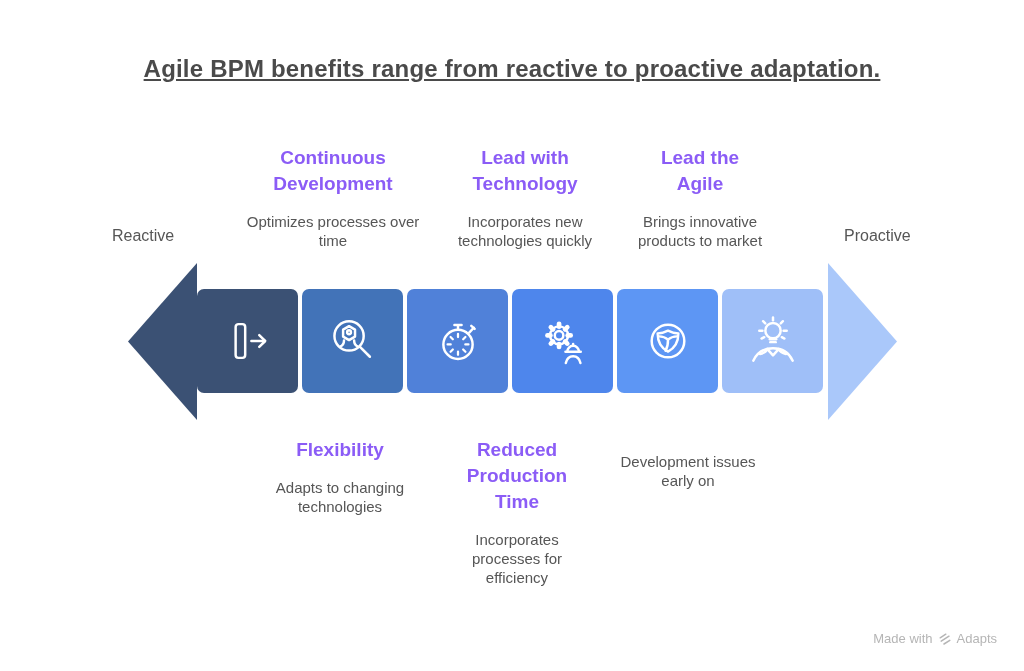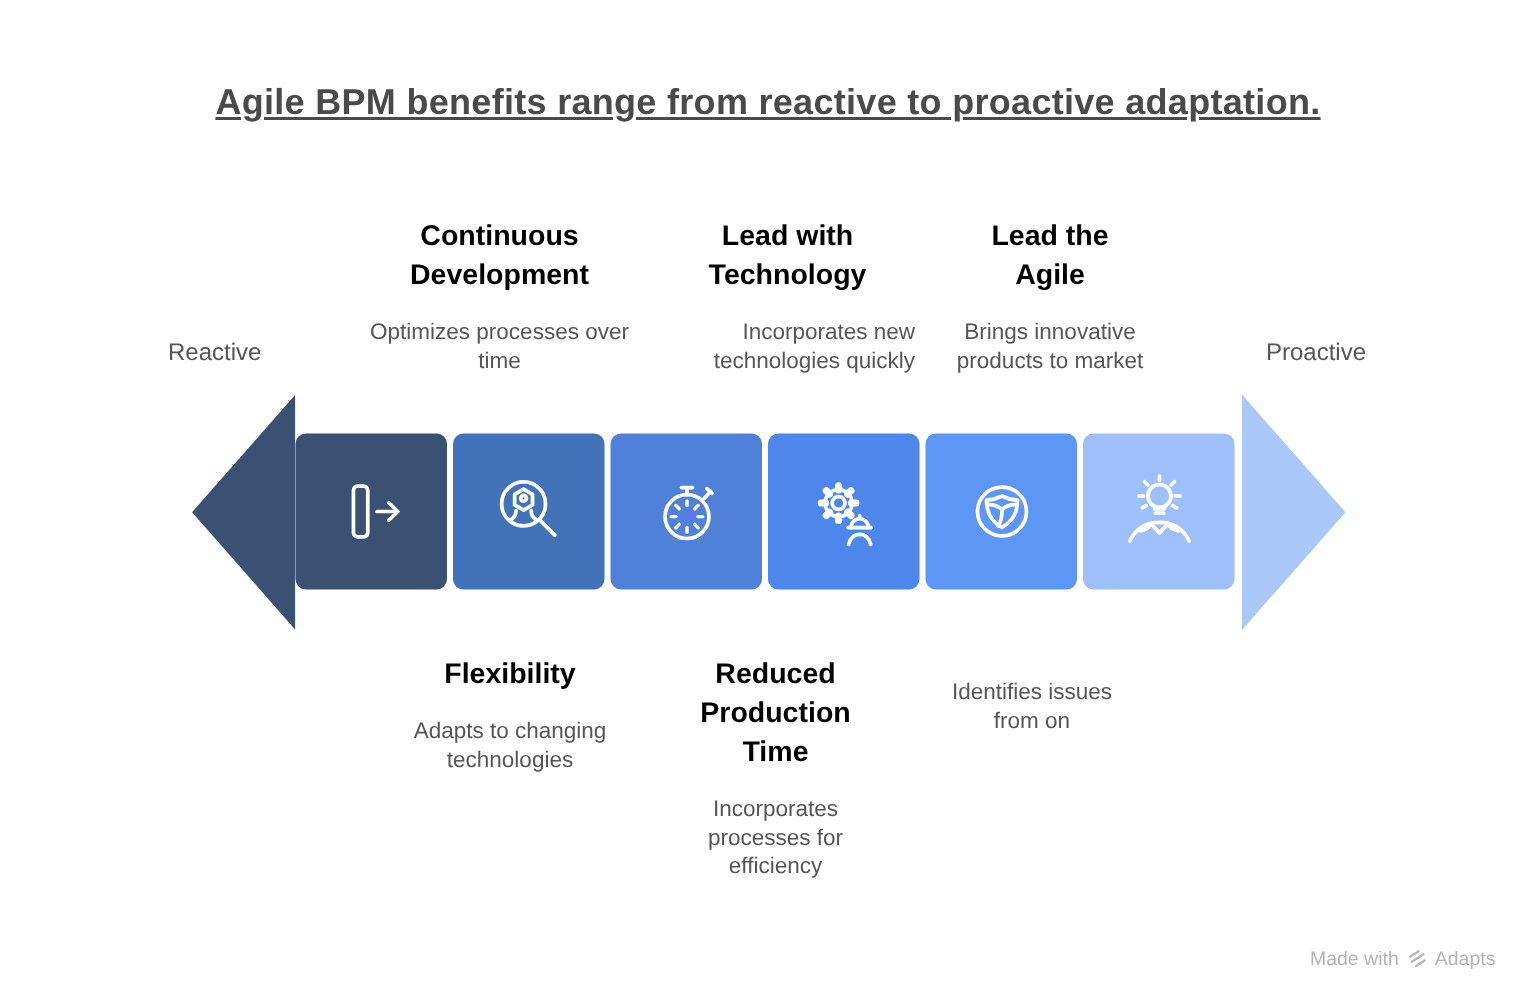--- a/index.html
+++ b/index.html
@@ -59,36 +59,36 @@
   .box svg { display: block; }
 
   .benefit {
     position: absolute;
     text-align: center;
   }
   .benefit h3 {
     font-size: 19px;
     line-height: 26px;
     font-weight: 700;
-    color: #000000;
+    color: #8b5cf6;
     margin: 0 auto;
   }
   .benefit p {
     font-size: 15px;
     line-height: 19px;
     color: #565656;
     margin: 15px auto 0 auto;
   }
   
   .benefit.t0 { left: 228px; top: 145px; width: 210px; }
   .benefit.t0 h3 { max-width: 160px; }
   .benefit.t0 p  { max-width: 190px; }
   .benefit.t1 { left: 425px; top: 145px; width: 200px; }
   .benefit.t1 h3 { max-width: 140px; }
-  .benefit.t1 p  { max-width: 170px; text-align: right; }
+  .benefit.t1 p  { max-width: 170px; }
   .benefit.t2 { left: 605px; top: 145px; width: 190px; }
   .benefit.t2 h3 { max-width: 110px; }
   .benefit.t2 p  { max-width: 150px; }
   
   .benefit.b0 { left: 235px; top: 437px; width: 210px; }
   .benefit.b0 p  { max-width: 165px; }
   .benefit.b1 { left: 432px; top: 437px; width: 170px; }
   .benefit.b1 h3 { max-width: 112px; }
   .benefit.b1 p  { max-width: 125px; }
   .benefit.b2 { left: 598px; top: 437px; width: 180px; }
@@ -232,21 +232,21 @@
 
   <div class="benefit b0">
     <h3>Flexibility</h3>
     <p>Adapts to changing technologies</p>
   </div>
   <div class="benefit b1">
     <h3>Reduced Production Time</h3>
     <p>Incorporates processes for efficiency</p>
   </div>
   <div class="benefit b2">
-    <p>Identifies issues from on</p>
+    <p>Development issues early on</p>
   </div>
 
   <div class="footer">
     <span>Made with</span>
     <svg width="14" height="14" viewBox="0 0 14 14" fill="none" stroke="#b5b5b5" stroke-width="1.5" stroke-linecap="round">
       <line x1="2.2" y1="5.8" x2="7.8" y2="2.2"></line>
       <line x1="3.2" y1="9.2" x2="11" y2="4.2"></line>
       <line x1="6" y1="12" x2="11.8" y2="8.3"></line>
     </svg>
     <span>Adapts</span>

